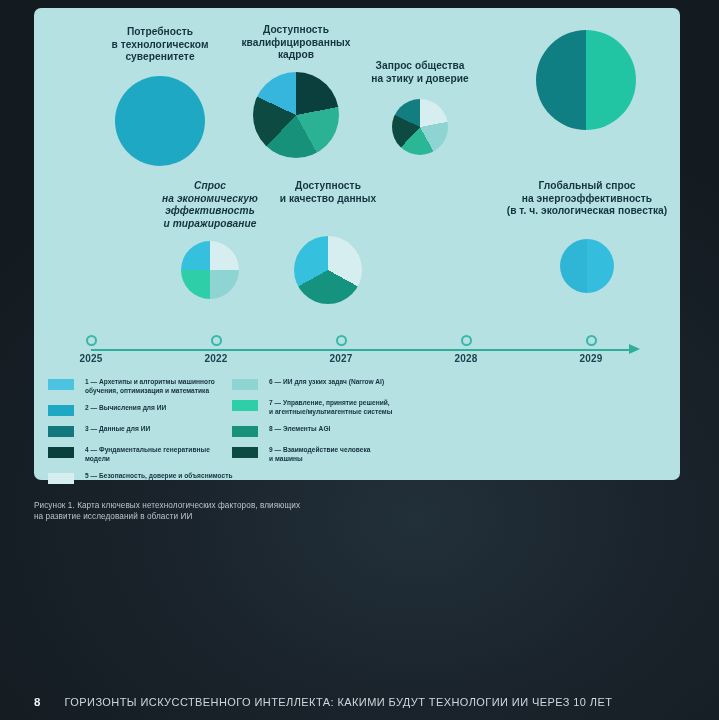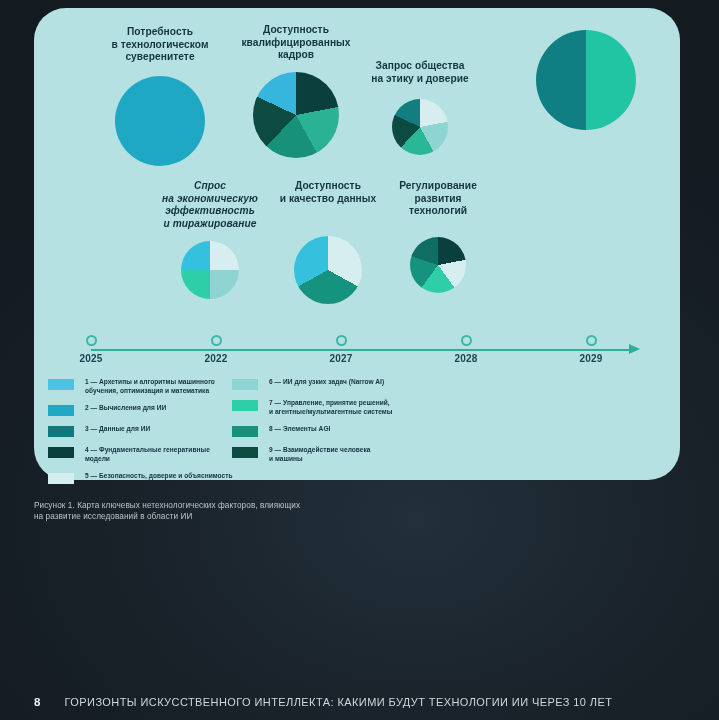--- a/index.html
+++ b/index.html
@@ -14,21 +14,21 @@
       radial-gradient(ellipse 560px 420px at 58% 72%, #22303a 0%, #1a232b 45%, #131a20 100%);
     position: relative;
   }
 
   
   #figure-panel {
     position: absolute;
     left: 34px; top: 8px;
     width: 646px; height: 472px;
     background: #b5e1e2;
-    border-radius: 32px;
+    border-radius: 7px;
   }
 
   
   .node { position: absolute; }
   .node-label {
     text-align: center;
     color: #14343f;
     font-size: 10.2px;
     line-height: 12.6px;
     font-weight: 600;
@@ -188,29 +188,29 @@
   </div>
 
   <div class="node" style="left:222px; top:172px; width:144px;">
     <div class="node-label">Доступность
 и качество данных</div>
     <div class="pie-wrap" style="margin-top:31px;">
       <div class="pie" style="width: 68px; height: 68px; background: conic-gradient(rgb(214, 238, 240) 0deg, rgb(214, 238, 240) 118.8deg, rgb(21, 147, 126) 118.8deg, rgb(21, 147, 126) 241.2deg, rgb(53, 192, 221) 241.2deg, rgb(53, 192, 221) 360deg);"></div>
     </div>
   </div>
 
-  <div class="node" style="left:336px; top:172px; width:136px;">
-    <div class="node-label">Регулирование
-развития
-технологий</div>
-    <div class="pie-wrap" style="margin-top:19px;">
-      <div class="pie" style="width: 56px; height: 56px; background: conic-gradient(rgb(11, 63, 61) 0deg, rgb(11, 63, 61) 79.2deg, rgb(214, 238, 240) 79.2deg, rgb(214, 238, 240) 144deg, rgb(46, 207, 168) 144deg, rgb(46, 207, 168) 216deg, rgb(21, 147, 126) 216deg, rgb(21, 147, 126) 288deg, rgb(15, 110, 100) 288deg, rgb(15, 110, 100) 360deg);"></div>
-    </div>
-  </div>
-
+
+  <div class="node" style="left:460px; top:172px; width:186px;">
+    <div class="node-label">Глобальный спрос
+на энергоэффективность
+(в т. ч. экологическая повестка)</div>
+    <div class="pie-wrap" style="margin-top:21px;">
+      <div class="pie" style="width: 54px; height: 54px; background: conic-gradient(rgb(53, 189, 221) 0deg, rgb(53, 189, 221) 180deg, rgb(47, 181, 214) 180deg, rgb(47, 181, 214) 360deg);"></div>
+    </div>
+  </div>
 
   <div id="timeline">
     <div id="timeline-axis"></div>
     <div id="timeline-arrow"></div>
     <div id="timeline-ticks">
         <div class="tick" style="left: 19px; width: 32px;">
           <div class="tick-dot"></div>
           <div class="tick-label">2025</div>
         </div>
         <div class="tick" style="left: 144px; width: 32px;">

